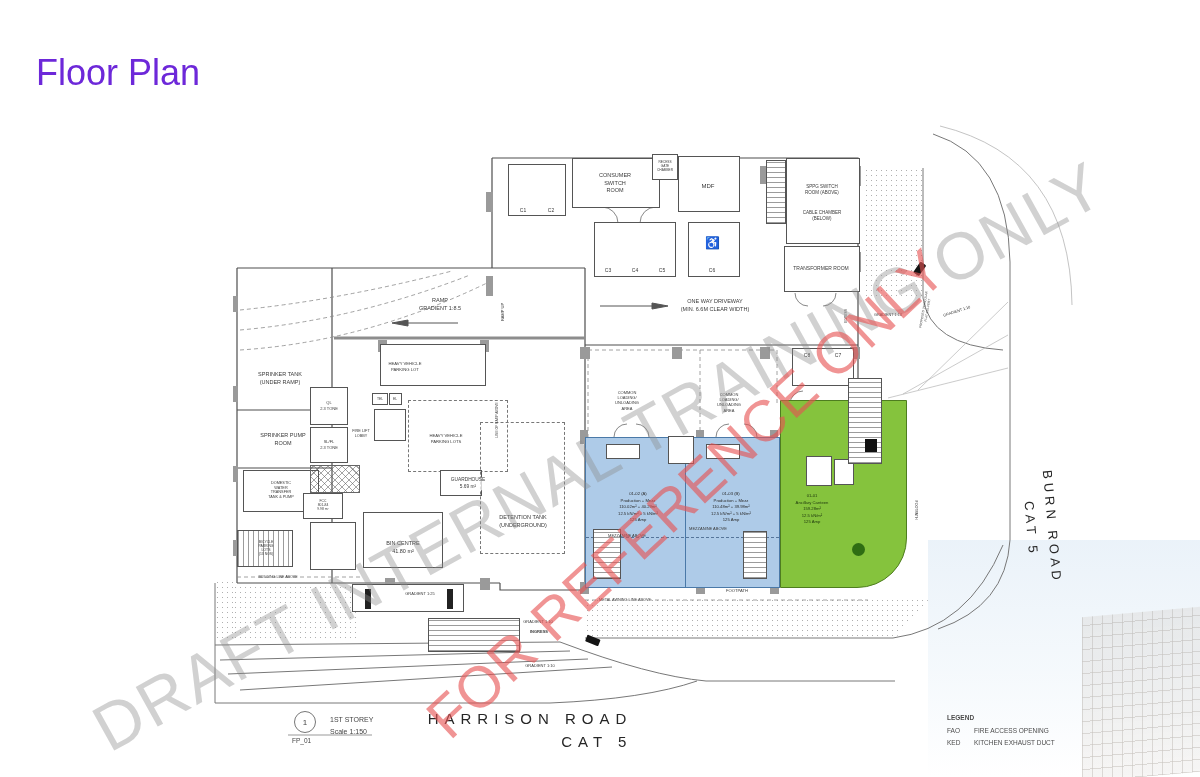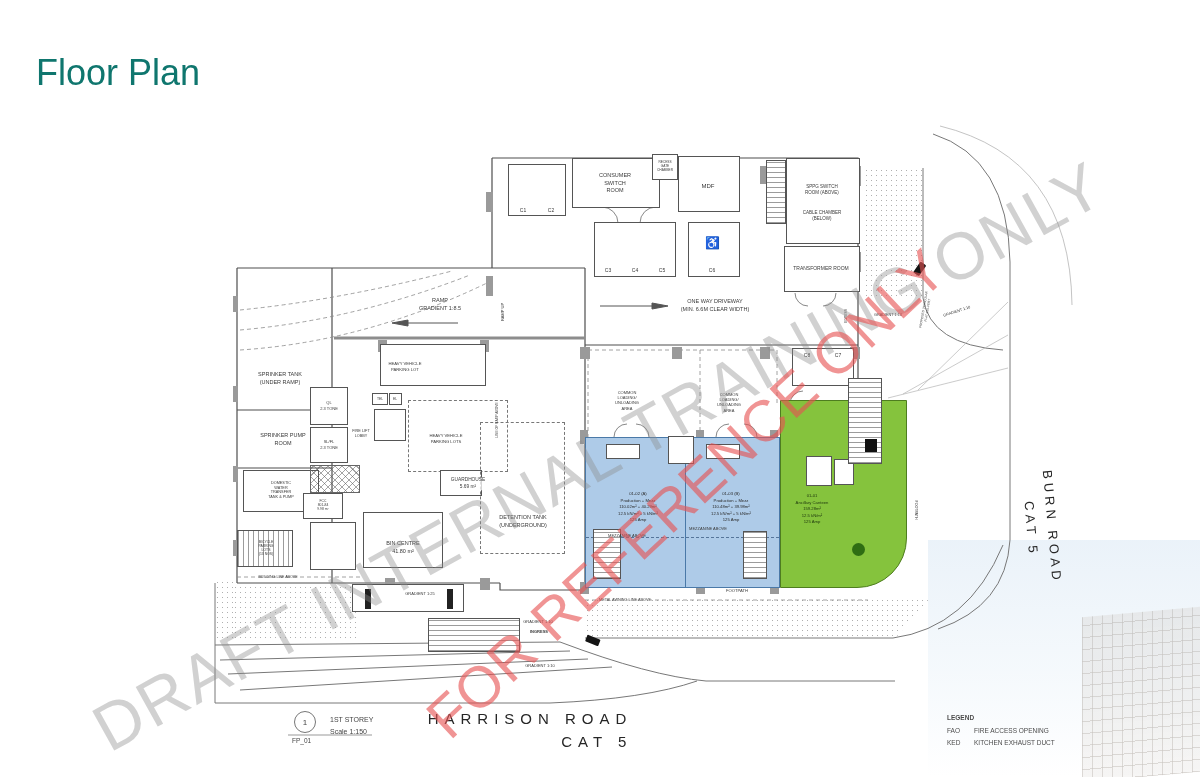--- a/index.html
+++ b/index.html
@@ -19,21 +19,21 @@
      background-image:radial-gradient(rgba(110,110,110,.55) .6px,transparent .9px);
      background-size:5px 5px;}
   .xhatch{position:absolute;z-index:2;border:1px solid #666;
      background-image:repeating-linear-gradient(45deg,rgba(90,90,90,.55) 0 1px,transparent 1px 5px),
                       repeating-linear-gradient(-45deg,rgba(90,90,90,.55) 0 1px,transparent 1px 5px);}
   .rungs{background-image:repeating-linear-gradient(0deg,rgba(90,90,90,.6) 0 1px,transparent 1px 5px);}
   .vrungs{background-image:repeating-linear-gradient(90deg,rgba(90,90,90,.6) 0 1px,transparent 1px 5px);}
   .unit{position:absolute;z-index:2;}
   .inner{position:absolute;}
   
-  #title{position:absolute;left:36px;top:50px;z-index:7;color:#0f766e;font-size:36px;
+  #title{position:absolute;left:36px;top:50px;z-index:7;color:#6d28d9;font-size:36px;
          line-height:1.25;font-weight:400;}
   #title sup{font-size:21px;}
   
   .wm{position:absolute;z-index:6;white-space:nowrap;transform-origin:0 0;pointer-events:none;}
   #wm-gray{left:80px;top:700px;transform:rotate(-29deg);font-size:66px;letter-spacing:2px;
            color:rgba(140,140,140,.40);}
   #wm-red{left:413px;top:702px;transform:rotate(-43deg);font-size:58px;letter-spacing:1px;
           color:rgba(230,82,82,.62);}
   
   #harrison{position:absolute;left:530px;top:730px;z-index:5;transform:translate(-50%,-50%);

